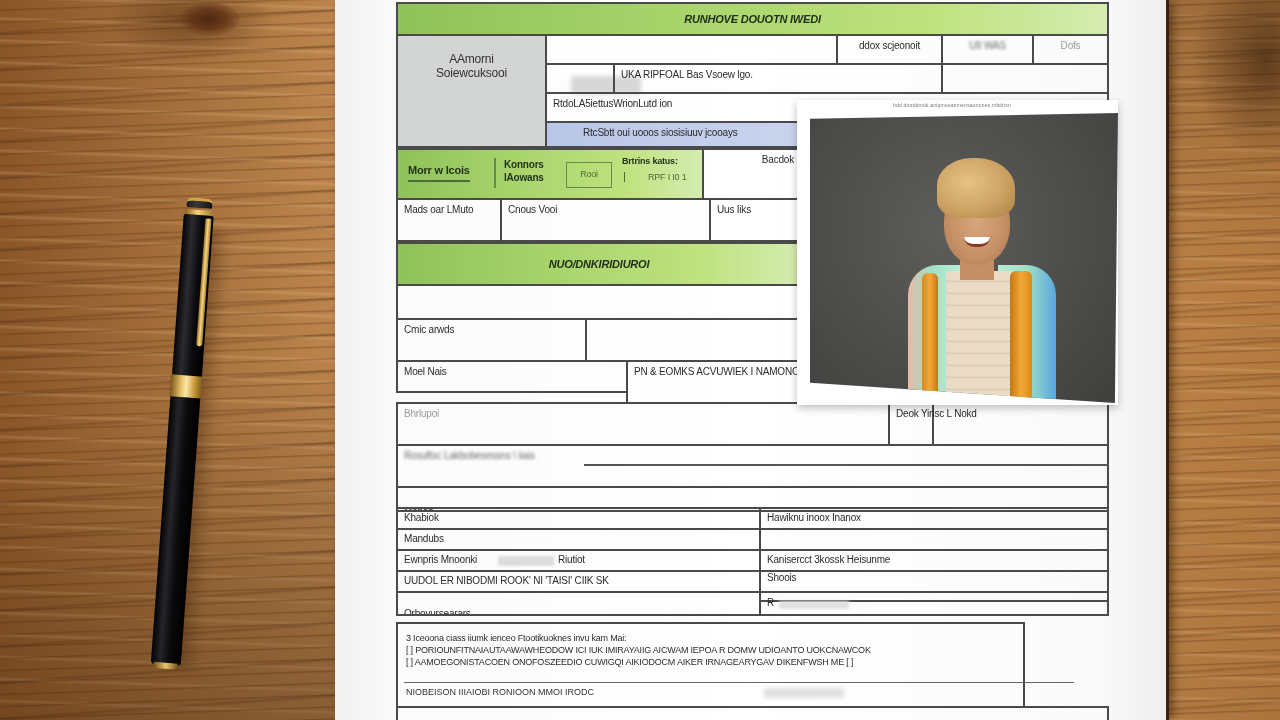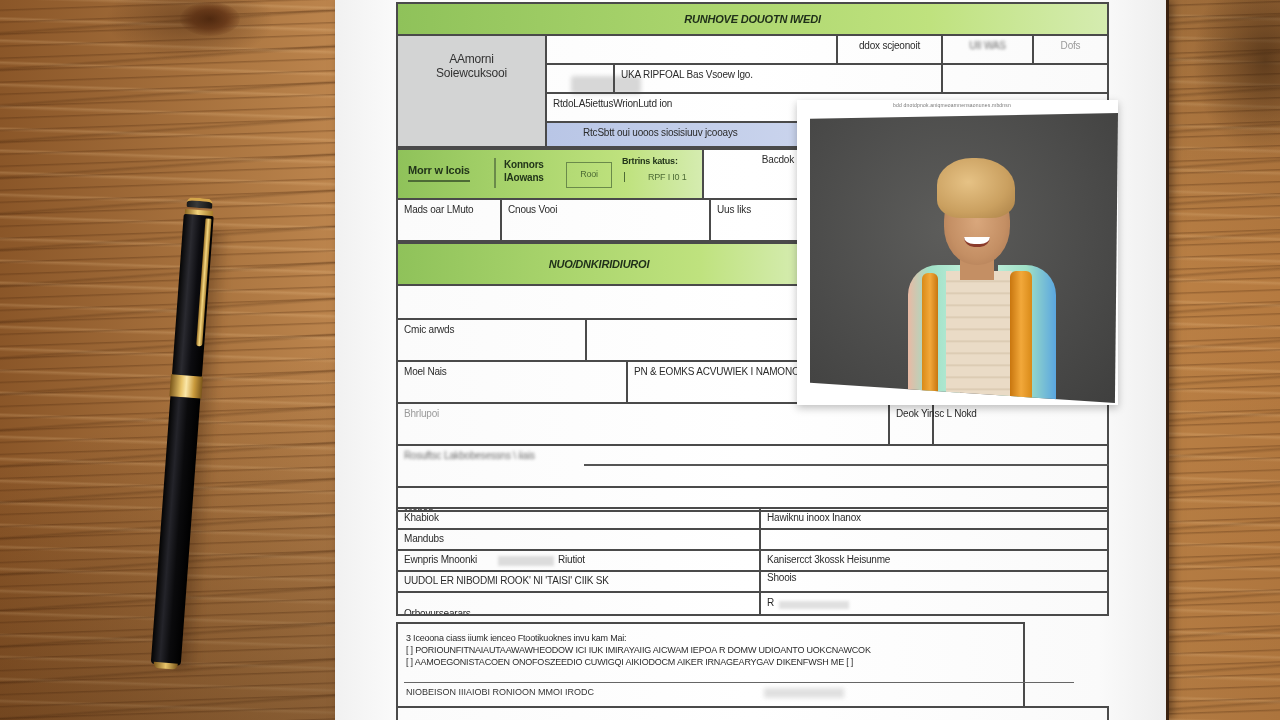--- a/index.html
+++ b/index.html
@@ -252,21 +252,21 @@
   <div class="cell green-band hdr" style="left:0;top:242px;width:406px;height:44px;">
     <span>NUO/DNKIRIDIUROI</span>
   </div>
 
   <div class="cell" style="left:0;top:284px;width:406px;height:36px;"></div>
 
   <div class="cell" style="left:0;top:318px;width:191px;height:44px;">
     <span>Cmic arwds</span>
   </div>
 
-  <div class="cell" style="left:0;top:360px;width:232px;height:44px;">
+  <div class="cell" style="left:0;top:360px;width:232px;height:33px;">
     <span>Moel Nais</span>
   </div>
   <div class="cell" style="left:230px;top:360px;width:176px;height:44px;">
     <span>PN &amp; EOMKS ACVUWIEK I NAMONO</span>
   </div>
 
   <div class="cell" style="left:0;top:402px;width:538px;height:44px;">
     <span class="pale">Bhrlupoi</span>
   </div>
   <div class="cell" style="left:492px;top:402px;width:221px;height:44px;">
@@ -299,21 +299,21 @@
     <span style="position:absolute;left:100px;top:5px;width:56px;height:10px;background:#dcdcdc;filter:blur(1.5px);"></span>
     <span style="position:absolute;left:160px;top:3px;">Riutiot</span>
   </div>
   <div class="cell" style="left:363px;top:549px;width:350px;height:23px;padding-top:3px;">
     <span>Kanisercct 3kossk Heisunme</span>
   </div>
 
   <div class="cell" style="left:0;top:570px;width:365px;height:23px;padding-top:3px;">
     <span>UUDOL ER NIBODMI ROOK' NI 'TAISI' CIIK SK</span>
   </div>
-  <div class="cell" style="left:363px;top:570px;width:350px;height:23px;padding-top:0;">
+  <div class="cell" style="left:363px;top:570px;width:350px;height:32px;padding-top:0;">
     <span>Shoois</span>
   </div>
 
   <div class="cell" style="left:0;top:591px;width:365px;height:25px;padding-top:15px;">
     <span>Orbovursearars</span>
   </div>
   <div class="cell" style="left:363px;top:591px;width:350px;height:25px;padding-top:4px;">
     <span>R</span>
     <span style="position:absolute;left:18px;top:8px;width:70px;height:8px;background:#e0e0e0;filter:blur(1.5px);"></span>
   </div>

